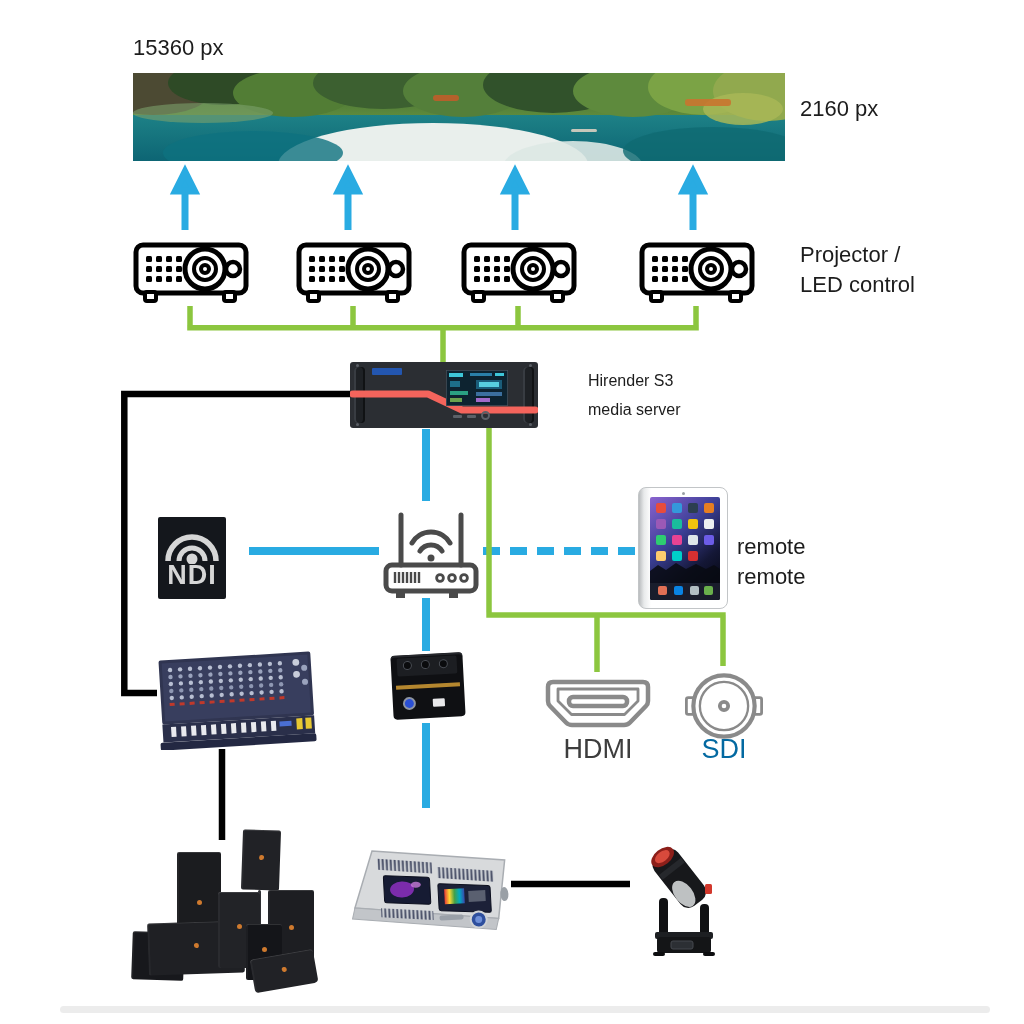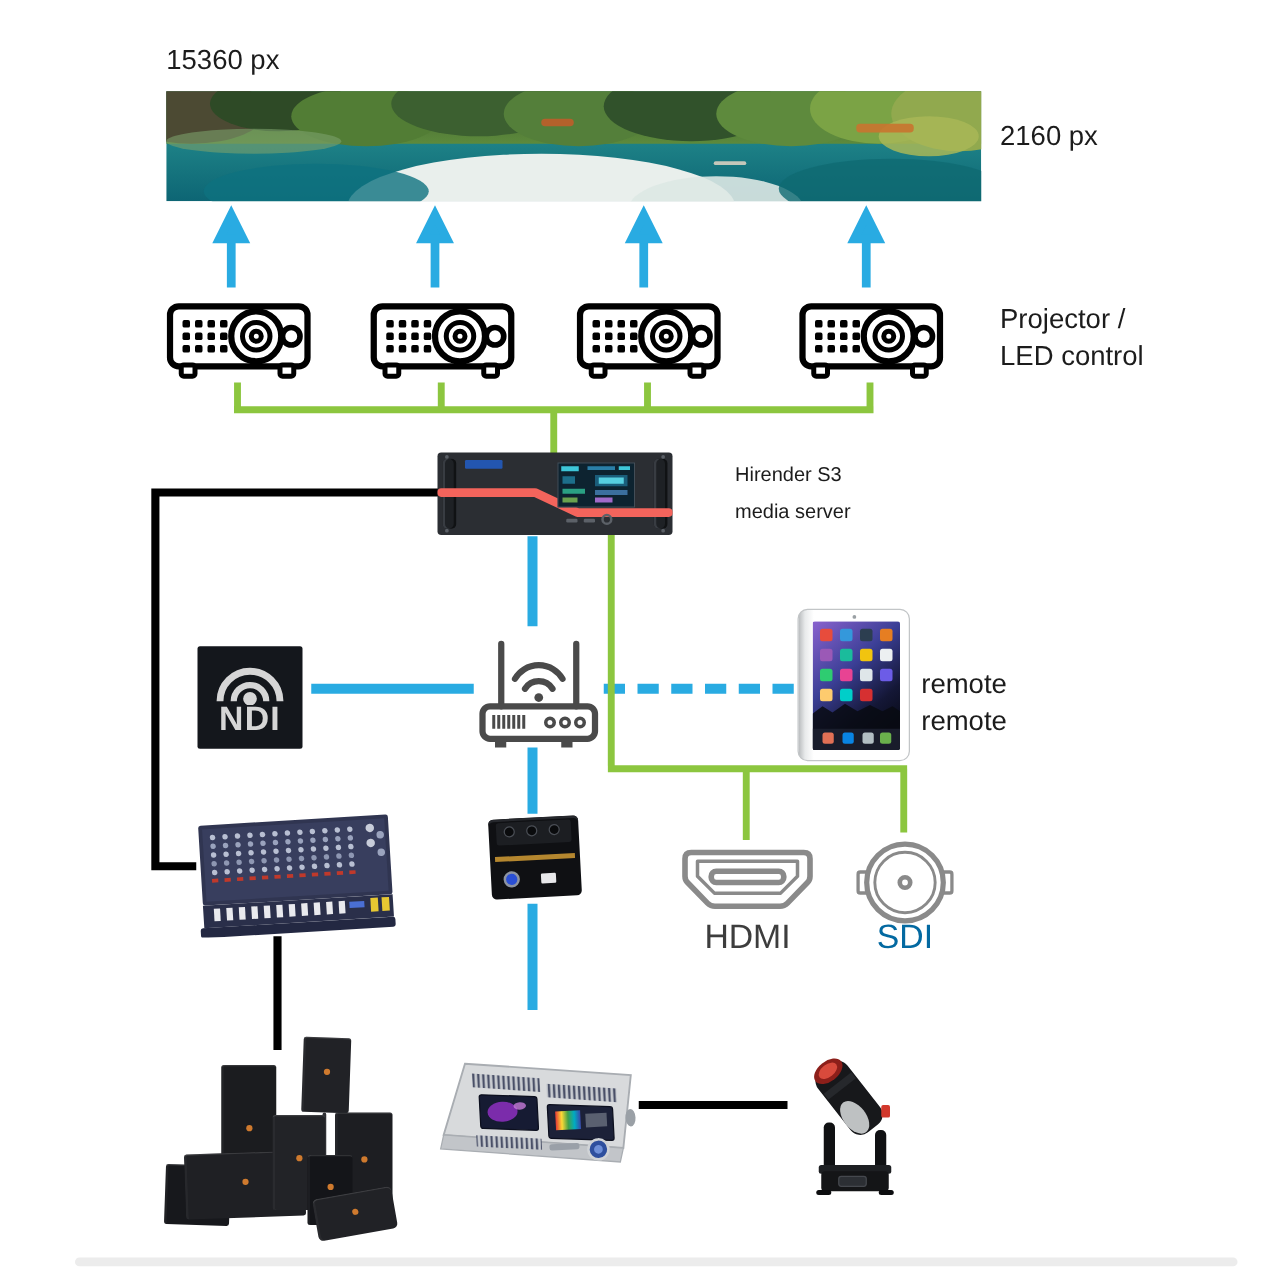--- a/index.html
+++ b/index.html
@@ -12,21 +12,21 @@
   .dev{z-index:2;}
   
   #server{left:350px;top:362px;width:188px;height:66px;background:#2b2e33;border-radius:3px;}
   #server .ear{position:absolute;top:5px;width:11px;height:56px;background:#1e2125;border-radius:4px;
                box-shadow:inset 2px 0 0 #383c42, inset -2px 0 0 #101214;}
   #server .badge{position:absolute;left:22px;top:6px;width:30px;height:7px;background:#2356b0;border-radius:1px;}
   #server .screw{position:absolute;width:3px;height:3px;border-radius:50%;background:#5a5f66;}
   #server .port{position:absolute;top:53px;width:9px;height:2.5px;background:#5c6168;border-radius:1px;}
   #server .knob{position:absolute;top:49px;left:131px;width:9px;height:9px;border:2px solid #5c6168;border-radius:50%;box-sizing:border-box;}
   
-  #ndi{left:158px;top:517px;width:84px;height:82px;background:#14171c;border-radius:2px;
+  #ndi{left:158px;top:517px;width:68px;height:82px;background:#14171c;border-radius:2px;
        display:flex;flex-direction:column;align-items:center;justify-content:center;}
   #ndi .ndi-label{color:#d6d6d6;font-weight:bold;font-size:27px;letter-spacing:1px;line-height:26px;margin-top:-2px;}
   
   #ipad{left:638px;top:487px;width:90px;height:122px;background:linear-gradient(90deg,#b9bcbe 0,#e8eaeb 5px,#ffffff 12px);
         border:1px solid #c2c5c7;border-radius:8px;box-sizing:border-box;}
   #ipad .scr{position:absolute;left:11px;top:9px;width:70px;height:103px;border-radius:2px;overflow:hidden;}
   #ipad .cam{position:absolute;left:50%;top:3.5px;width:3px;height:3px;margin-left:-1px;border-radius:50%;background:#9aa0a4;}
   
   #dmx{left:392px;top:654px;width:72px;height:64px;transform:rotate(-3deg);background:#0f1013;border-radius:4px;
        box-shadow:inset 0 2px 0 #26282d;}

